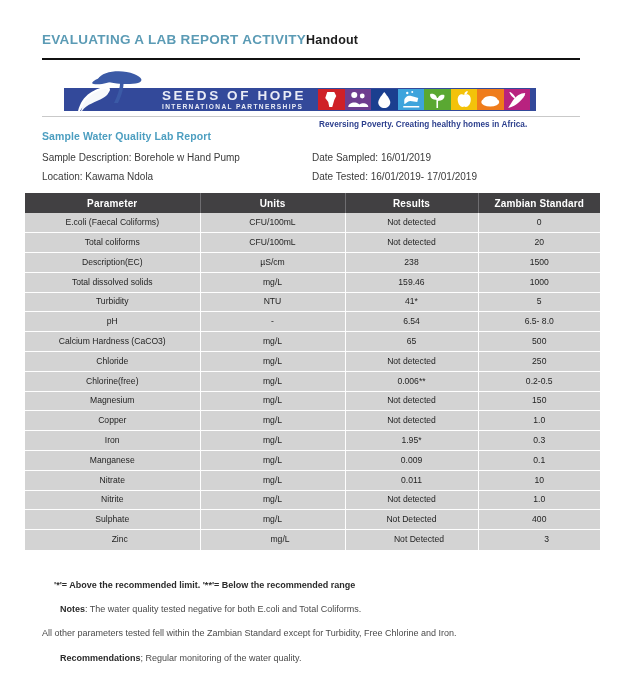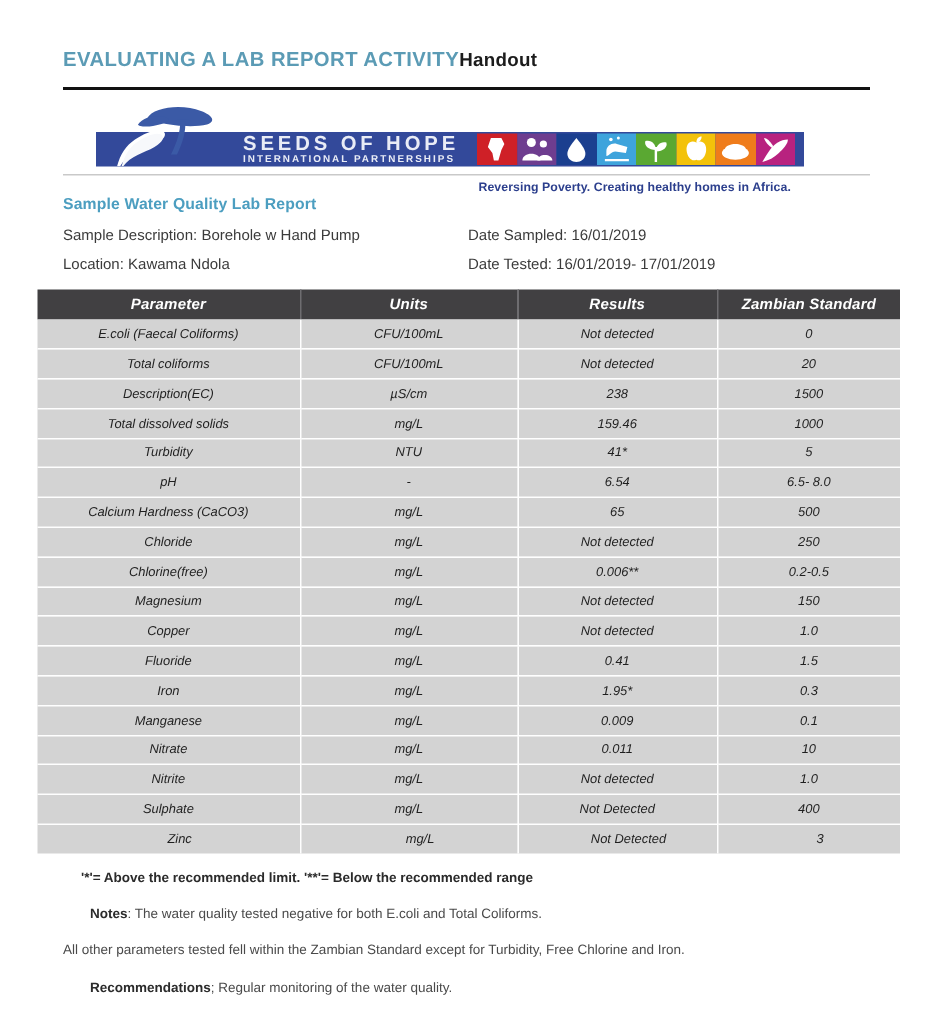--- a/index.html
+++ b/index.html
@@ -154,21 +154,20 @@
   .meta-grid span { line-height: 1.25; }
 
   
   .lab-table {
     position: absolute;
     left: 25px;
     top: 193px;
     width: 575px;
     border-collapse: collapse;
     table-layout: fixed;
-    font-style: italic;
   }
   .lab-table th {
     background: #414042;
     color: #ffffff;
     font-size: 10px;
     font-weight: bold;
     height: 20px;
     letter-spacing: 0.15px;
     border-right: 1px solid #6e6d70;
   }
@@ -377,26 +376,20 @@
           <td>Not detected</td>
           <td>150</td>
         </tr>
         <tr>
           <td>Copper</td>
           <td>mg/L</td>
           <td>Not detected</td>
           <td>1.0</td>
         </tr>
         <tr>
-          <td>Fluoride</td>
-          <td>mg/L</td>
-          <td>0.41</td>
-          <td>1.5</td>
-        </tr>
-        <tr>
           <td>Iron</td>
           <td>mg/L</td>
           <td>1.95*</td>
           <td>0.3</td>
         </tr>
         <tr>
           <td>Manganese</td>
           <td>mg/L</td>
           <td>0.009</td>
           <td>0.1</td>

